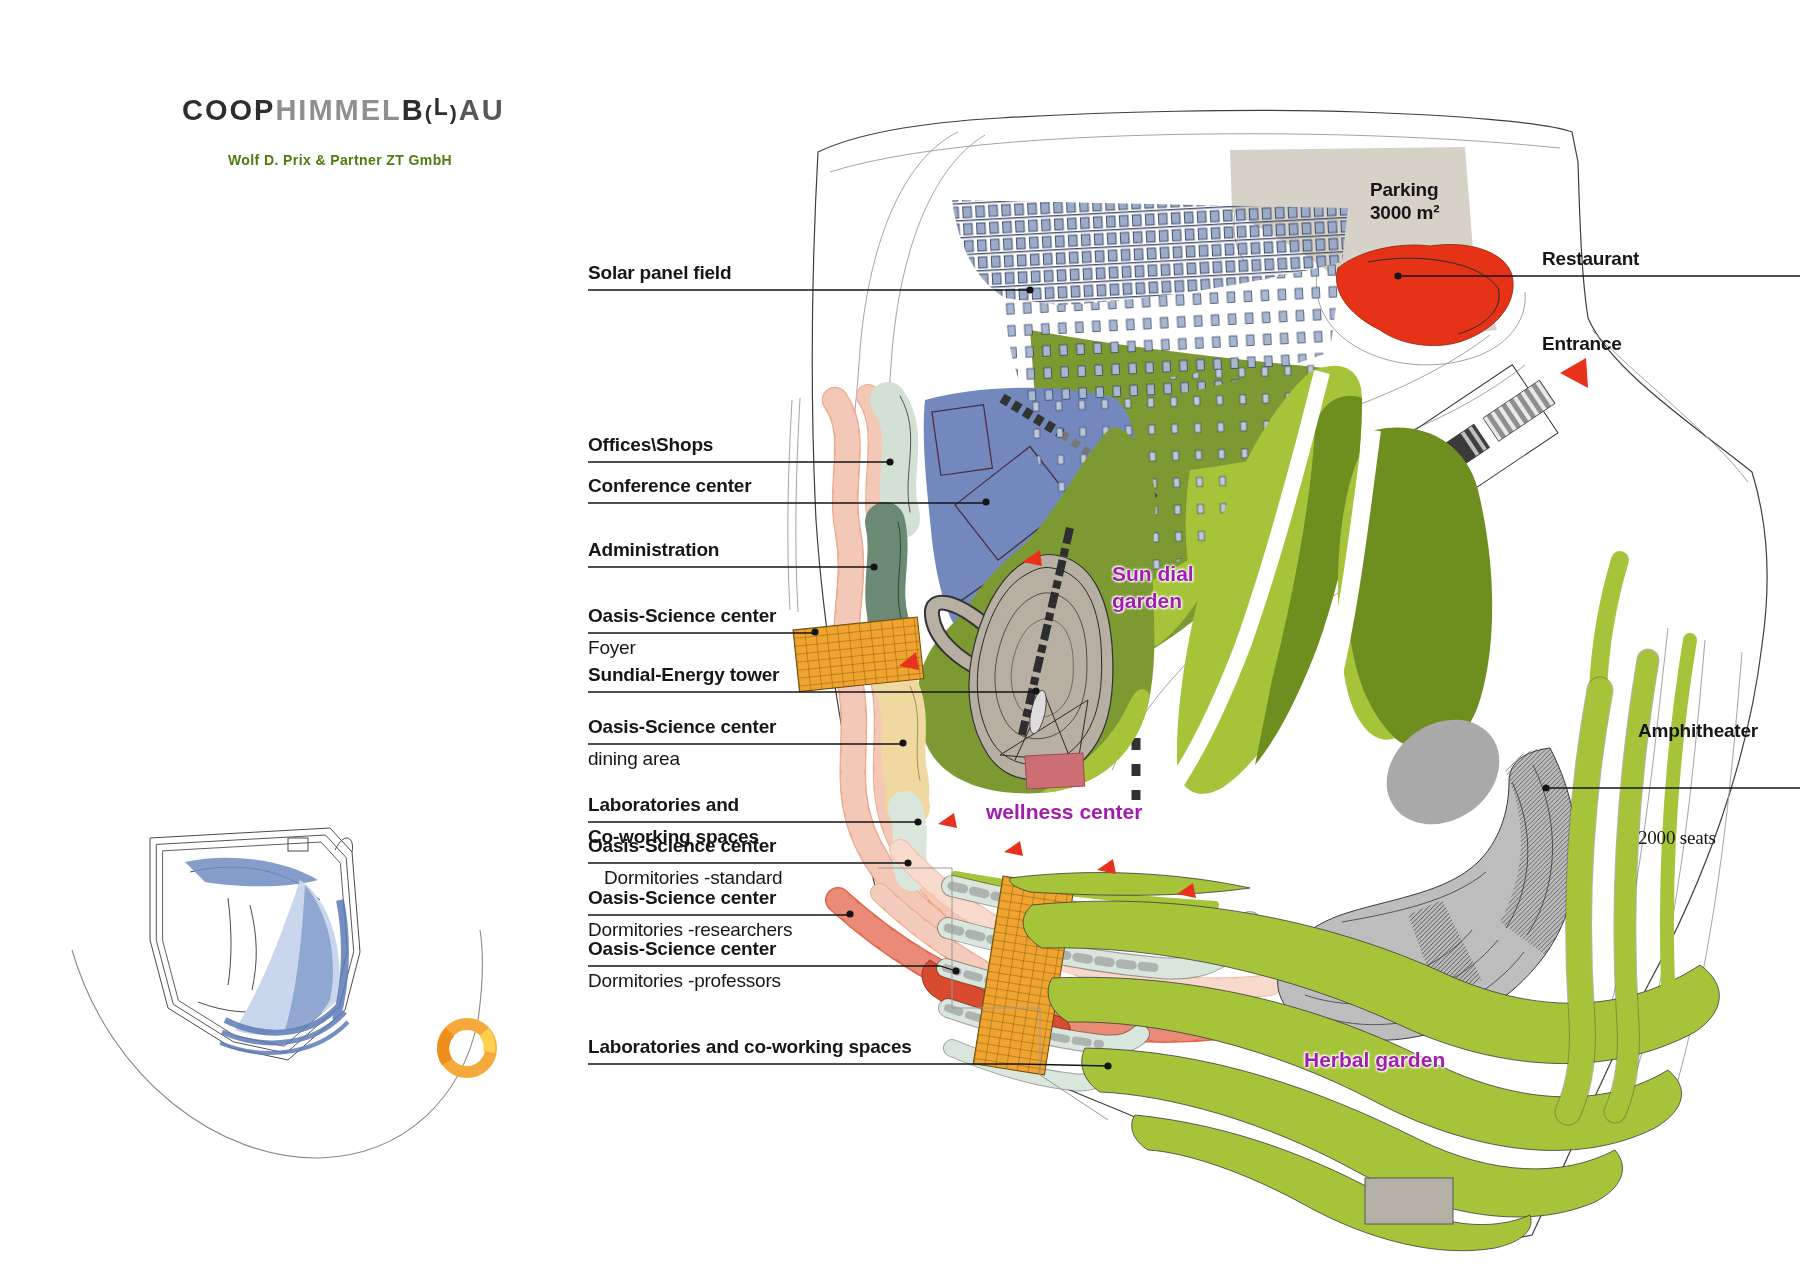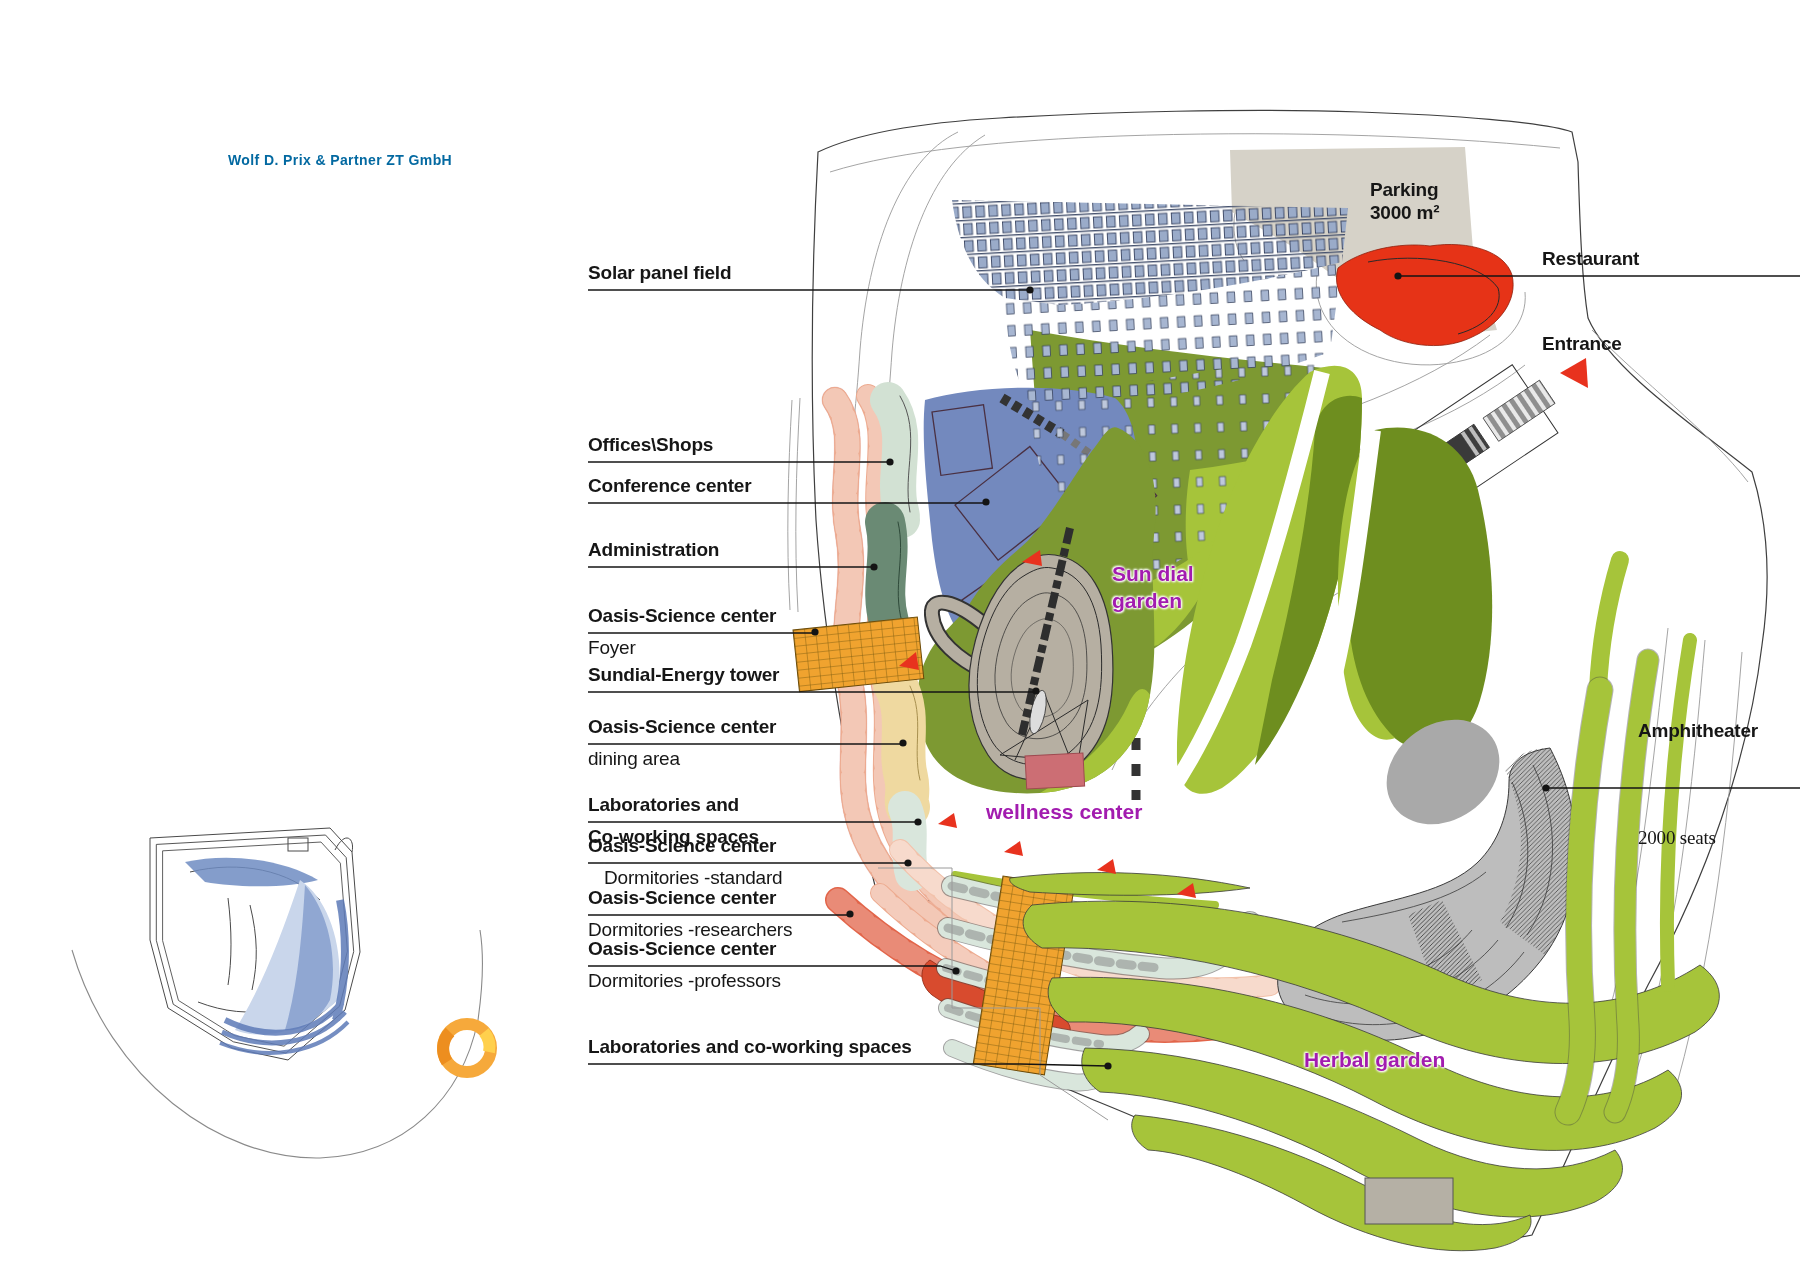--- a/index.html
+++ b/index.html
@@ -10,21 +10,21 @@
   .call-title{font-size:19px;font-weight:700;letter-spacing:-0.2px;color:#161616;}
   .call-sub{font-size:19px;font-weight:400;letter-spacing:-0.2px;color:#161616;}
   .call-sub.bold{font-weight:700;}
   .plan-label{font-size:21px;font-weight:700;color:#a21caf;
       text-shadow:0 0 3px #fff,0 0 3px #fff,1px 1px 2px #fff,-1px -1px 2px #fff;}
   .lh27{line-height:27px;}
   .lh23{line-height:23px;}
   #logo{left:182px;top:94px;font-size:29px;font-weight:700;letter-spacing:2px;}
   #logo .g1{color:#2E2E2D;} #logo .g2{color:#8F8F8E;} #logo .g3{color:#57575A;}
   #logo .paren{font-size:21px;} #logo .upL{font-size:23px;position:relative;top:-5px;}
-  #logo-sub{left:228px;top:152px;font-size:14px;font-weight:700;color:#0369a1;letter-spacing:0.4px;}
+  #logo-sub{left:228px;top:152px;font-size:14px;font-weight:700;color:#4d7c0f;letter-spacing:0.4px;}
   #footer-title{left:50px;top:1194px;font-size:28px;font-weight:700;color:#262626;}
   
   .f-gb{fill:var(--green-bright);} .f-go{fill:var(--green-olive);} .f-gd{fill:var(--green-dark);}
   .f-blue{fill:var(--blue-lake);} .f-park{fill:var(--gray-parking);} .f-rest{fill:var(--red-restaurant);}
   .f-mound{fill:var(--gray-mound);} .f-pink{fill:var(--pink-wellness);} .f-amp{fill:var(--gray-amphi);}
   .f-stage{fill:var(--gray-stage);} .f-orange{fill:var(--orange-grid);}
   .f-reddark{fill:var(--red-dark);} .f-red{fill:var(--red-marker);}
   .s-salmon{stroke:var(--salmon);} .s-salmonl{stroke:var(--salmon-light);}
   .s-mint{stroke:var(--mint);} .s-mintp{stroke:var(--mint-pale);} .s-gstrip{stroke:var(--greenstrip-dark);}
   .s-yellow{stroke:var(--yellow);} .s-gb{stroke:var(--green-bright);} .s-redband{stroke:var(--red-band);}
@@ -338,20 +338,21 @@
         <circle cx="918" cy="822" r="3.6"></circle>
         <circle cx="908" cy="863" r="3.6"></circle>
     <circle cx="850" cy="914" r="3.6"></circle>
         <circle cx="956" cy="971" r="3.6"></circle>
         <circle cx="1108" cy="1066" r="3.6"></circle>
     <circle cx="1398" cy="276" r="3.6"></circle>
         <circle cx="1546" cy="788" r="3.6"></circle>
   </g>
 </svg>
 
+<div id="logo" class="abs"><span class="g1">COOP</span><span class="g2">HIMMEL</span><span class="g1">B</span><span class="g1 paren">(</span><span class="g1 upL">L</span><span class="g1 paren">)</span><span class="g3">AU</span></div>
 <div id="logo-sub" class="abs">Wolf D. Prix &amp; Partner ZT GmbH</div>
 
 <div class="abs call-title" style="left:588px;top:262px;">Solar panel field</div>
 <div class="abs call-title" style="left:588px;top:434px;">Offices\Shops</div>
 <div class="abs call-title" style="left:588px;top:475px;">Conference center</div>
 <div class="abs call-title" style="left:588px;top:539px;">Administration</div>
 <div class="abs call-title" style="left:588px;top:605px;">Oasis-Science center</div>
 <div class="abs call-sub" style="left:588px;top:637px;">Foyer</div>
 <div class="abs call-title" style="left:588px;top:664px;">Sundial-Energy tower</div>
 <div class="abs call-title" style="left:588px;top:716px;">Oasis-Science center</div>

